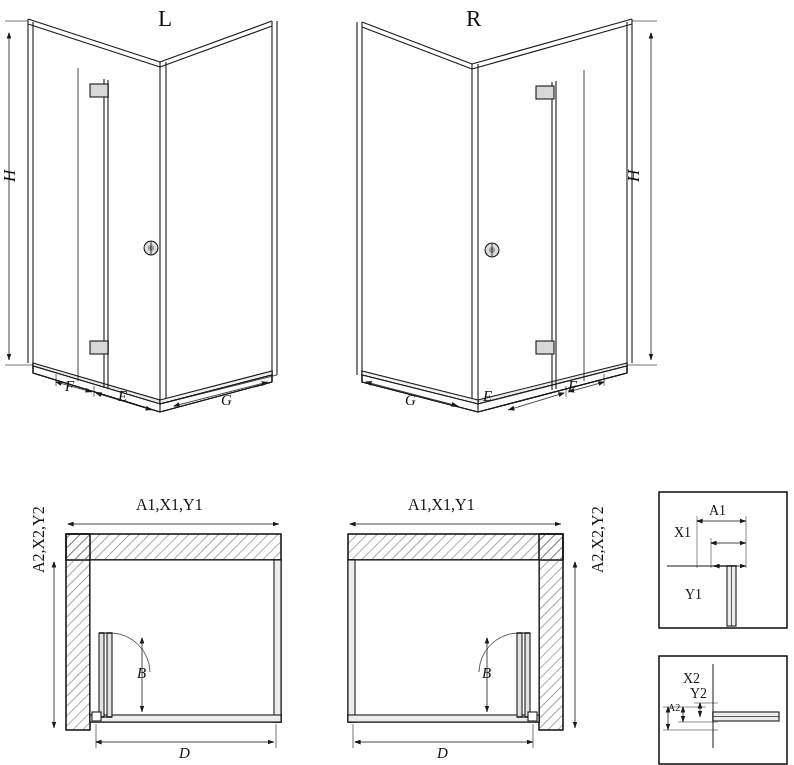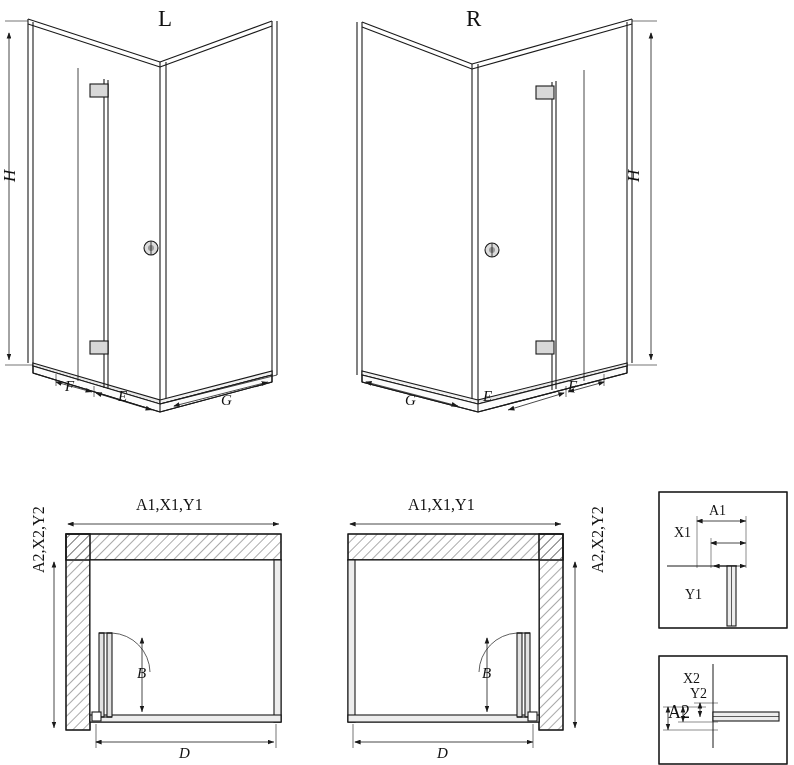--- a/index.html
+++ b/index.html
@@ -249,17 +249,17 @@
 
   <div class="lbl" style="left:408px;top:496px;font-size:16px;">A1,X1,Y1</div>
   <div class="lbl" style="left:589px;top:573px;font-size:16px;transform:rotate(-90deg);transform-origin:left top;">A2,X2,Y2</div>
   <div class="lbl italic" style="left:482px;top:665px;font-size:15px;">B</div>
   <div class="lbl italic" style="left:437px;top:745px;font-size:15px;">D</div>
 
   <div class="lbl" style="left:709px;top:503px;font-size:14px;">A1</div>
   <div class="lbl" style="left:674px;top:525px;font-size:14px;">X1</div>
   <div class="lbl" style="left:685px;top:551px;font-size:14px;margin-top:36px;">Y1</div>
 
-  <div class="lbl" style="left:668px;top:702px;font-size:18px;text-align:right;">A2</div>
+  <div class="lbl" style="left:668px;top:702px;font-size:10px;text-align:right;">A2</div>
   <div class="lbl" style="left:663px;top:671px;font-size:14px;margin-left:20px;">X2</div>
   <div class="lbl" style="left:690px;top:686px;font-size:14px;text-align:right;">Y2</div>
 
 </div>
 
 </body></html>

